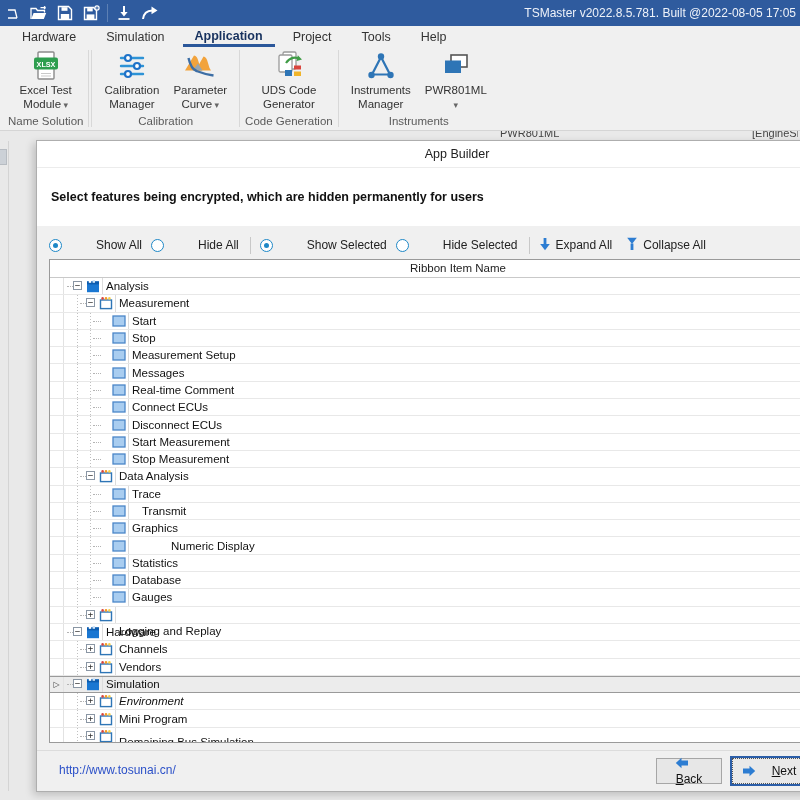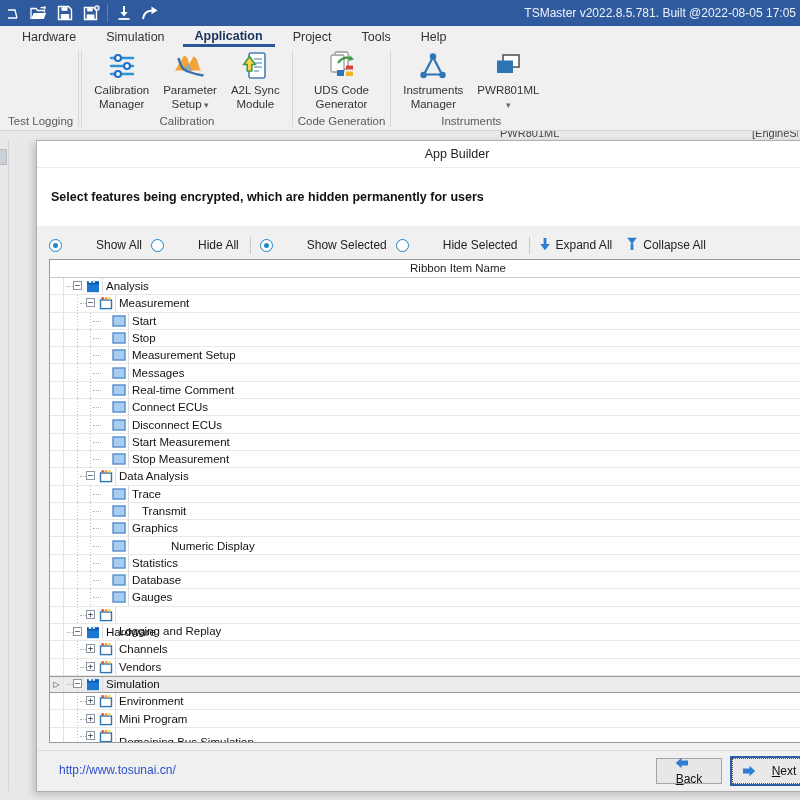--- a/index.html
+++ b/index.html
@@ -146,22 +146,33 @@
       <div class="tab">Simulation</div>
       <div class="tab active">Application</div>
       <div class="tab">Project</div>
       <div class="tab">Tools</div>
       <div class="tab">Help</div>
     </div>
 
   <div class="ribbon" id="ribbon">
       <div class="rgroup">
         <div class="rbuttons">
-        </div>
-        <div class="rgroup-label">Test Logging</div>
+          <div class="rbtn">
+            <span class="ricon">
+              <svg width="32" height="32" viewBox="0 0 32 32">
+                <rect x="8" y="2" width="16" height="27" rx="1" fill="#fff" stroke="#8a8a8a" stroke-width="1.4"></rect>
+                <rect x="4" y="7.5" width="24" height="12" rx="2" fill="#2e9e4f"></rect>
+                <text x="16" y="16.5" font-size="7.2" font-weight="bold" fill="#fff" text-anchor="middle" font-family="Liberation Sans,sans-serif">XLSX</text>
+                <path d="M11 23.5 h10 M11 26 h10" stroke="#c9c9c9" stroke-width="1.2"></path>
+              </svg>
+            </span>
+            <div class="rlabel"><span>Excel Test</span><br><span>Module</span><span class="caret"> ▾</span></div>
+          </div>
+        </div>
+        <div class="rgroup-label">Name Solution</div>
       </div>
       <div class="rgsep"></div>
       <div class="rgsep"></div>
       <div class="rgroup">
         <div class="rbuttons">
           <div class="rbtn">
             <span class="ricon">
               <svg width="32" height="32" viewBox="0 0 32 32">
                 <g stroke="#2e93d6" stroke-width="2.4" stroke-linecap="round">
                   <path d="M5 8 h22"></path>
@@ -179,31 +190,21 @@
           </div>
           <div class="rbtn">
             <span class="ricon">
               <svg width="32" height="32" viewBox="0 0 32 32">
                 <path d="M10 5.5 q3.2 0 4.8 7 q1.4 6 3.2 8 h-17 z" fill="#f2a33c"></path>
                 <path d="M19.5 6.5 q3 0 4.5 6.5 q1.3 5.5 3 7.5 h-15.5 z" fill="#f2a33c"></path>
                 <path d="M14 13.5 l4.5 7 h-10 z" fill="#9aa5ad"></path>
                 <path d="M4.5 8 q2.5 11 8 13 q7.5 3 17 4.5" fill="none" stroke="#3d6ea5" stroke-width="2.4"></path>
               </svg>
             </span>
-            <div class="rlabel"><span>Parameter</span><br><span>Setup</span><span class="caret"> ▾</span></div>
-          </div>
-          <div class="rbtn">
-            <span class="ricon">
-              <svg width="32" height="32" viewBox="0 0 32 32">
-                <rect x="10" y="3" width="16" height="25" rx="2" fill="#fff" stroke="#4a7fb5" stroke-width="1.6"></rect>
-                <path d="M15 9 h8 M15 13 h8 M15 17 h8 M15 21 h5" stroke="#7fa8cc" stroke-width="1.4"></path>
-                <path d="M8.2 21 v-6.5 h-3.4 l5.7-8 l5.7 8 h-3.4 V21 z" fill="#ffd24d" stroke="#3f9c46" stroke-width="1.6"></path>
-              </svg>
-            </span>
-            <div class="rlabel"><span>A2L Sync</span><br><span>Module</span></div>
+            <div class="rlabel"><span>Parameter</span><br><span>Curve</span><span class="caret"> ▾</span></div>
           </div>
         </div>
         <div class="rgroup-label">Calibration</div>
       </div>
       <div class="rgsep"></div>
       <div class="rgroup">
         <div class="rbuttons">
           <div class="rbtn">
             <span class="ricon">
               <svg width="32" height="32" viewBox="0 0 32 32">
@@ -591,21 +592,21 @@
               <div class="vdots" style="left: 27px;"></div>
               <div class="hdots" style="left: 30px;"></div>
               <div class="texp" style="left: 36px;">+</div>
               <div class="ticon" style="left: 49px;"><svg width="14" height="14" viewBox="0 0 14 14">
                   <rect x="1.5" y="4" width="11" height="8.6" fill="#fff" stroke="#2e75b6" stroke-width="1.4"></rect>
                   <circle cx="3.6" cy="2.4" r="1.3" fill="#d9453d"></circle>
                   <circle cx="7" cy="2.4" r="1.3" fill="#f59b23"></circle>
                   <circle cx="10.4" cy="2.4" r="1.3" fill="#f7cf4a"></circle>
                 </svg></div>
               <div class="tcell" style="left: 65px;"></div>
-              <div class="tlabel" style="left: 69px;">Environment</div>
+              <div class="tlabel" style="left: 69px; font-style: italic;">Environment</div>
             </div>
             <div class="trow">
               <div class="tgut"></div>
               <div class="vdots" style="left: 27px;"></div>
               <div class="hdots" style="left: 30px;"></div>
               <div class="texp" style="left: 36px;">+</div>
               <div class="ticon" style="left: 49px;"><svg width="14" height="14" viewBox="0 0 14 14">
                   <rect x="1.5" y="4" width="11" height="8.6" fill="#fff" stroke="#2e75b6" stroke-width="1.4"></rect>
                   <circle cx="3.6" cy="2.4" r="1.3" fill="#d9453d"></circle>
                   <circle cx="7" cy="2.4" r="1.3" fill="#f59b23"></circle>

